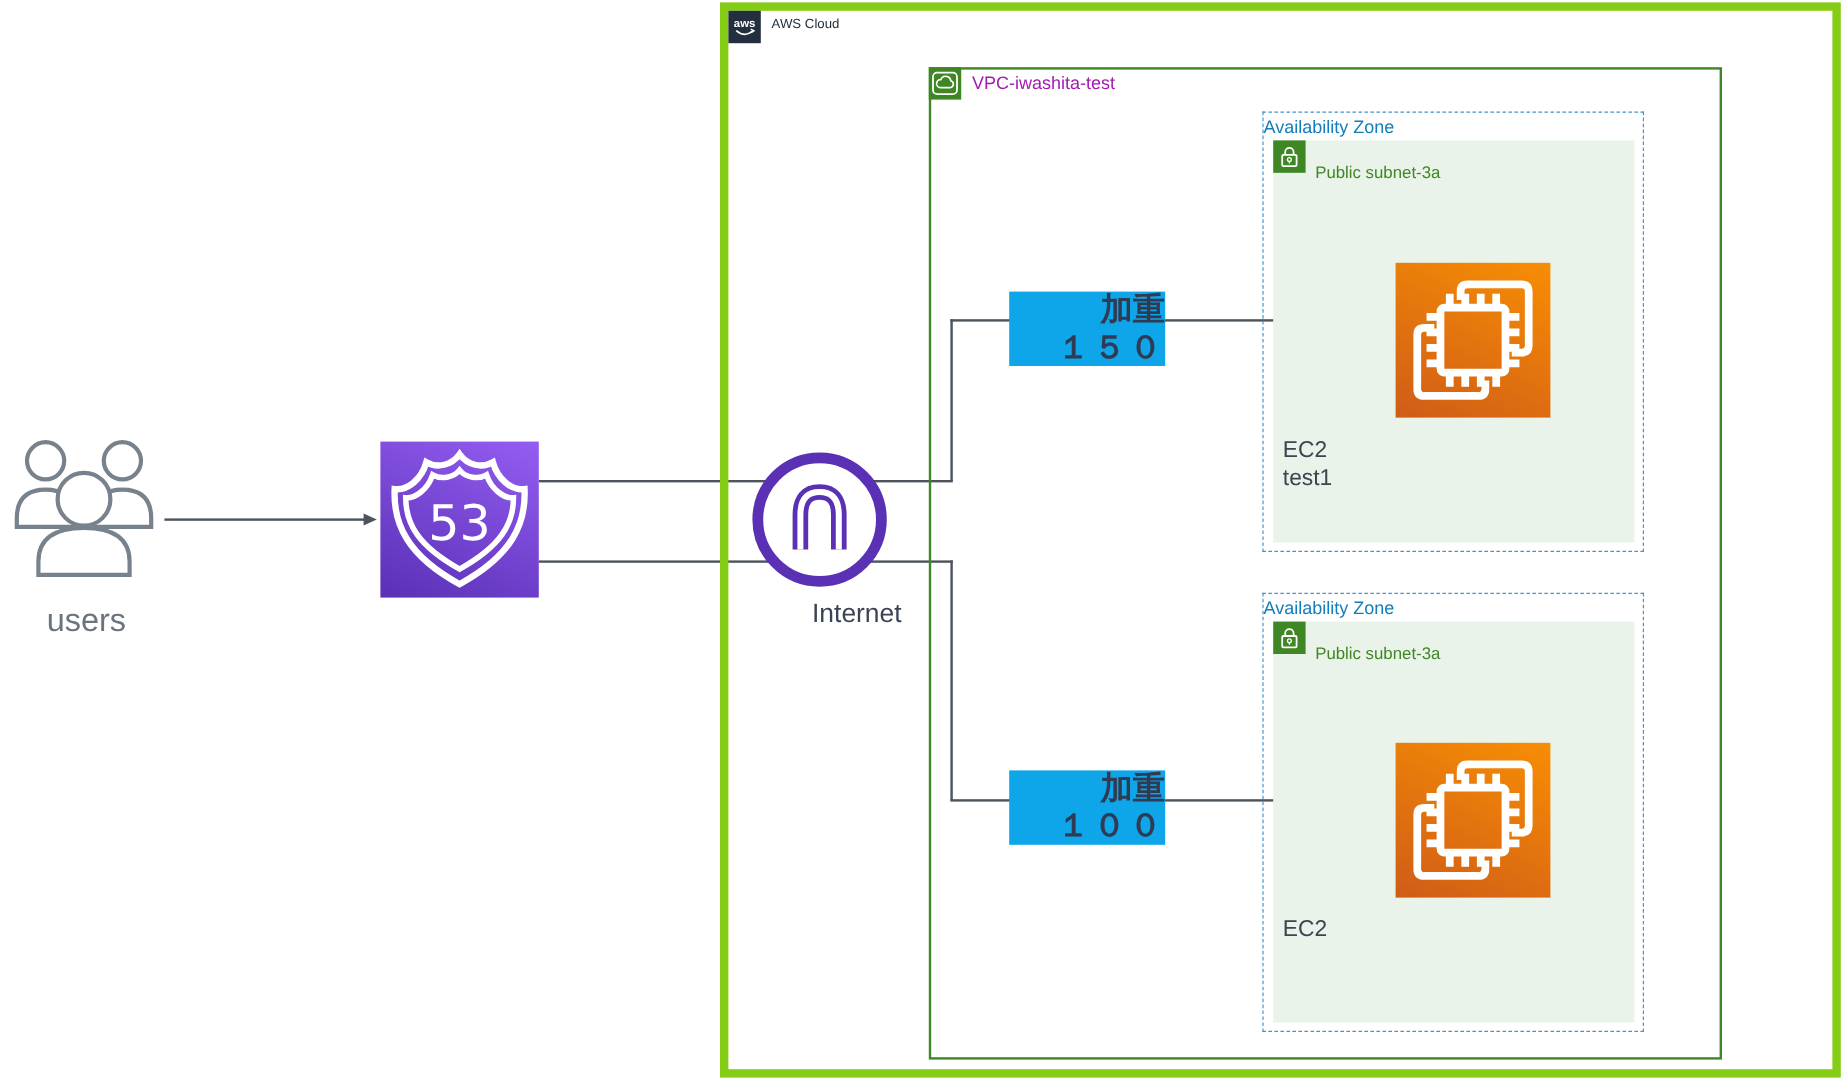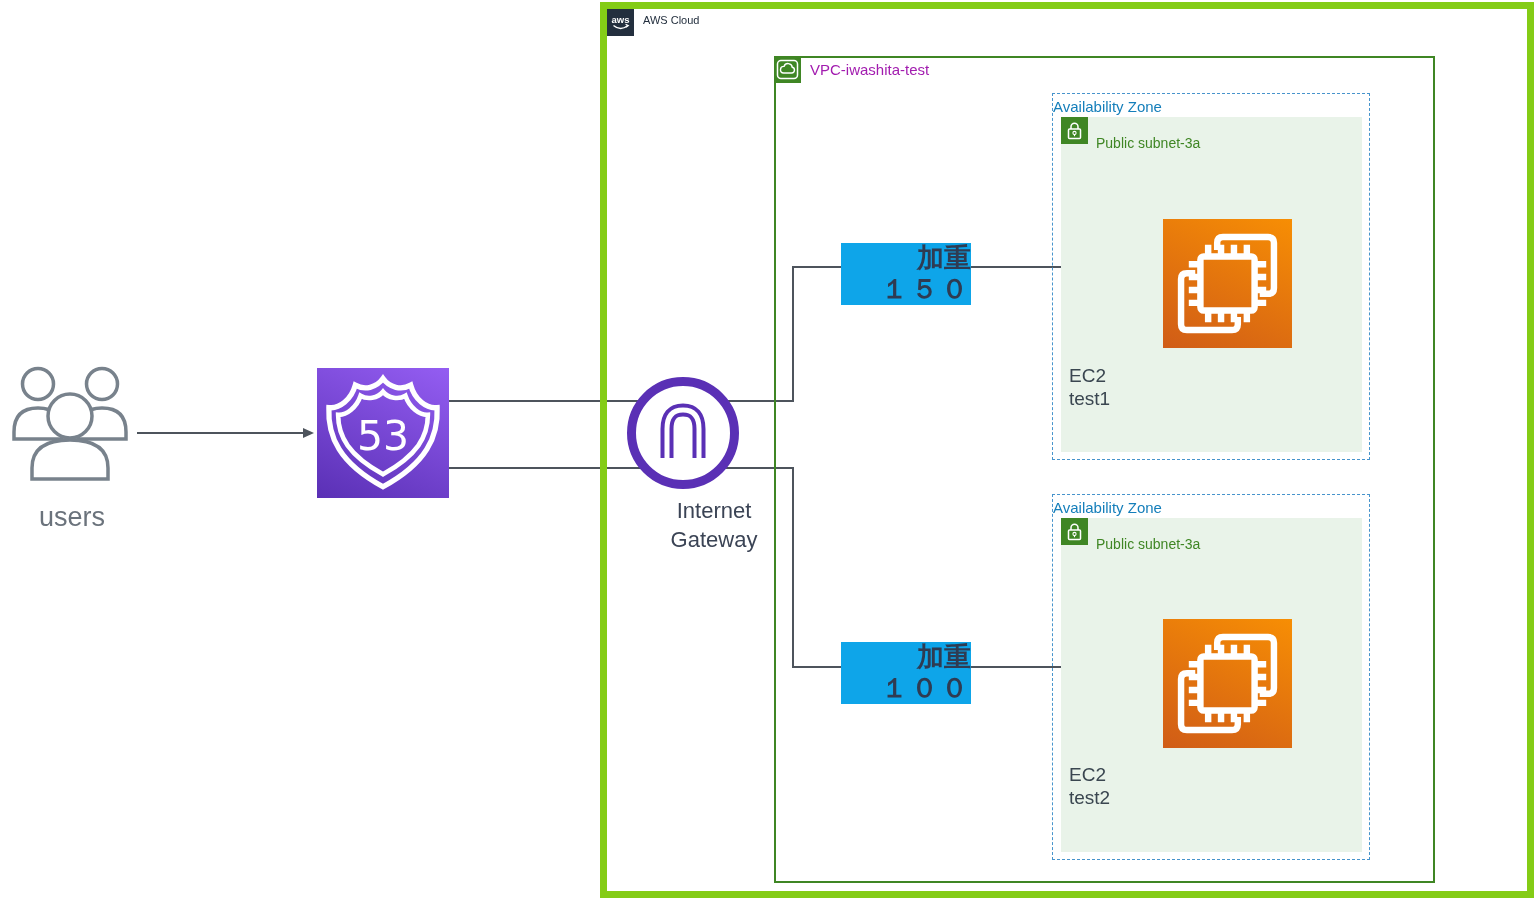--- a/index.html
+++ b/index.html
@@ -164,21 +164,20 @@
                 <rect x="29" y="29" width="42" height="42" rx="2.5"></rect>
                 <path d="M35 20 V29 M45 20 V29 M55 20 V29 M65 20 V29"></path>
                 <path d="M35 71 V80 M45 71 V80 M55 71 V80 M65 71 V80"></path>
                 <path d="M20 35 H29 M20 45 H29 M20 55 H29 M20 65 H29"></path>
                 <path d="M71 35 H80 M71 45 H80 M71 55 H80 M71 65 H80"></path>
               </g>
             </svg>
           </div>
           <div class="abs ec2-label l2">
             <div>EC2</div>
-            <div>test2</div>
           </div>
         </div>
       </div>
     </div>
   </div>
 
   <div class="abs weight" style="left:841px; top:243px;">
     <div class="w-label">加重</div>
     <div class="w-value">１５０</div>
   </div>
@@ -212,16 +211,15 @@
   </div>
 
   <div class="abs igw-circle">
     <svg width="94" height="94" viewBox="0 0 94 94">
       <path d="M31 72 V43 Q31 24 47 24 Q63 24 63 43 V72" stroke="#5a30b5" stroke-width="13" fill="none" stroke-linecap="butt"></path>
       <path d="M31 72 V43 Q31 24 47 24 Q63 24 63 43 V72" stroke="#ffffff" stroke-width="5" fill="none" stroke-linecap="butt"></path>
     </svg>
   </div>
   <div class="abs igw-label">
     <div>Internet</div>
-    <div>Gateway</div>
   </div>
 
 </div>
 
 </body></html>

